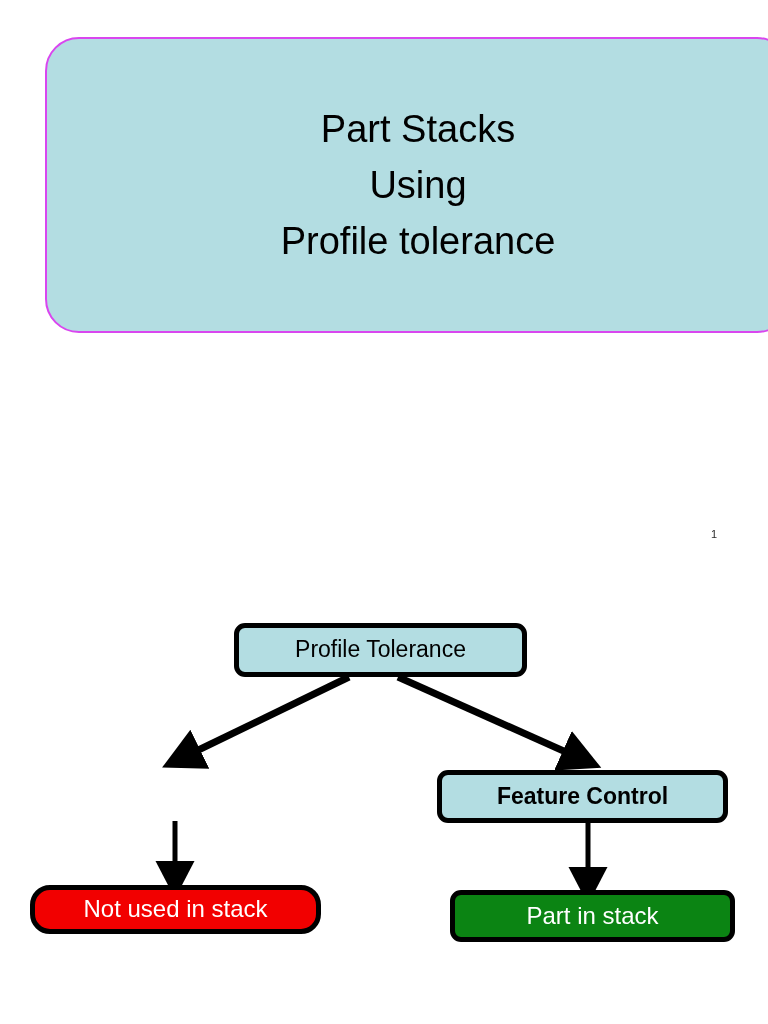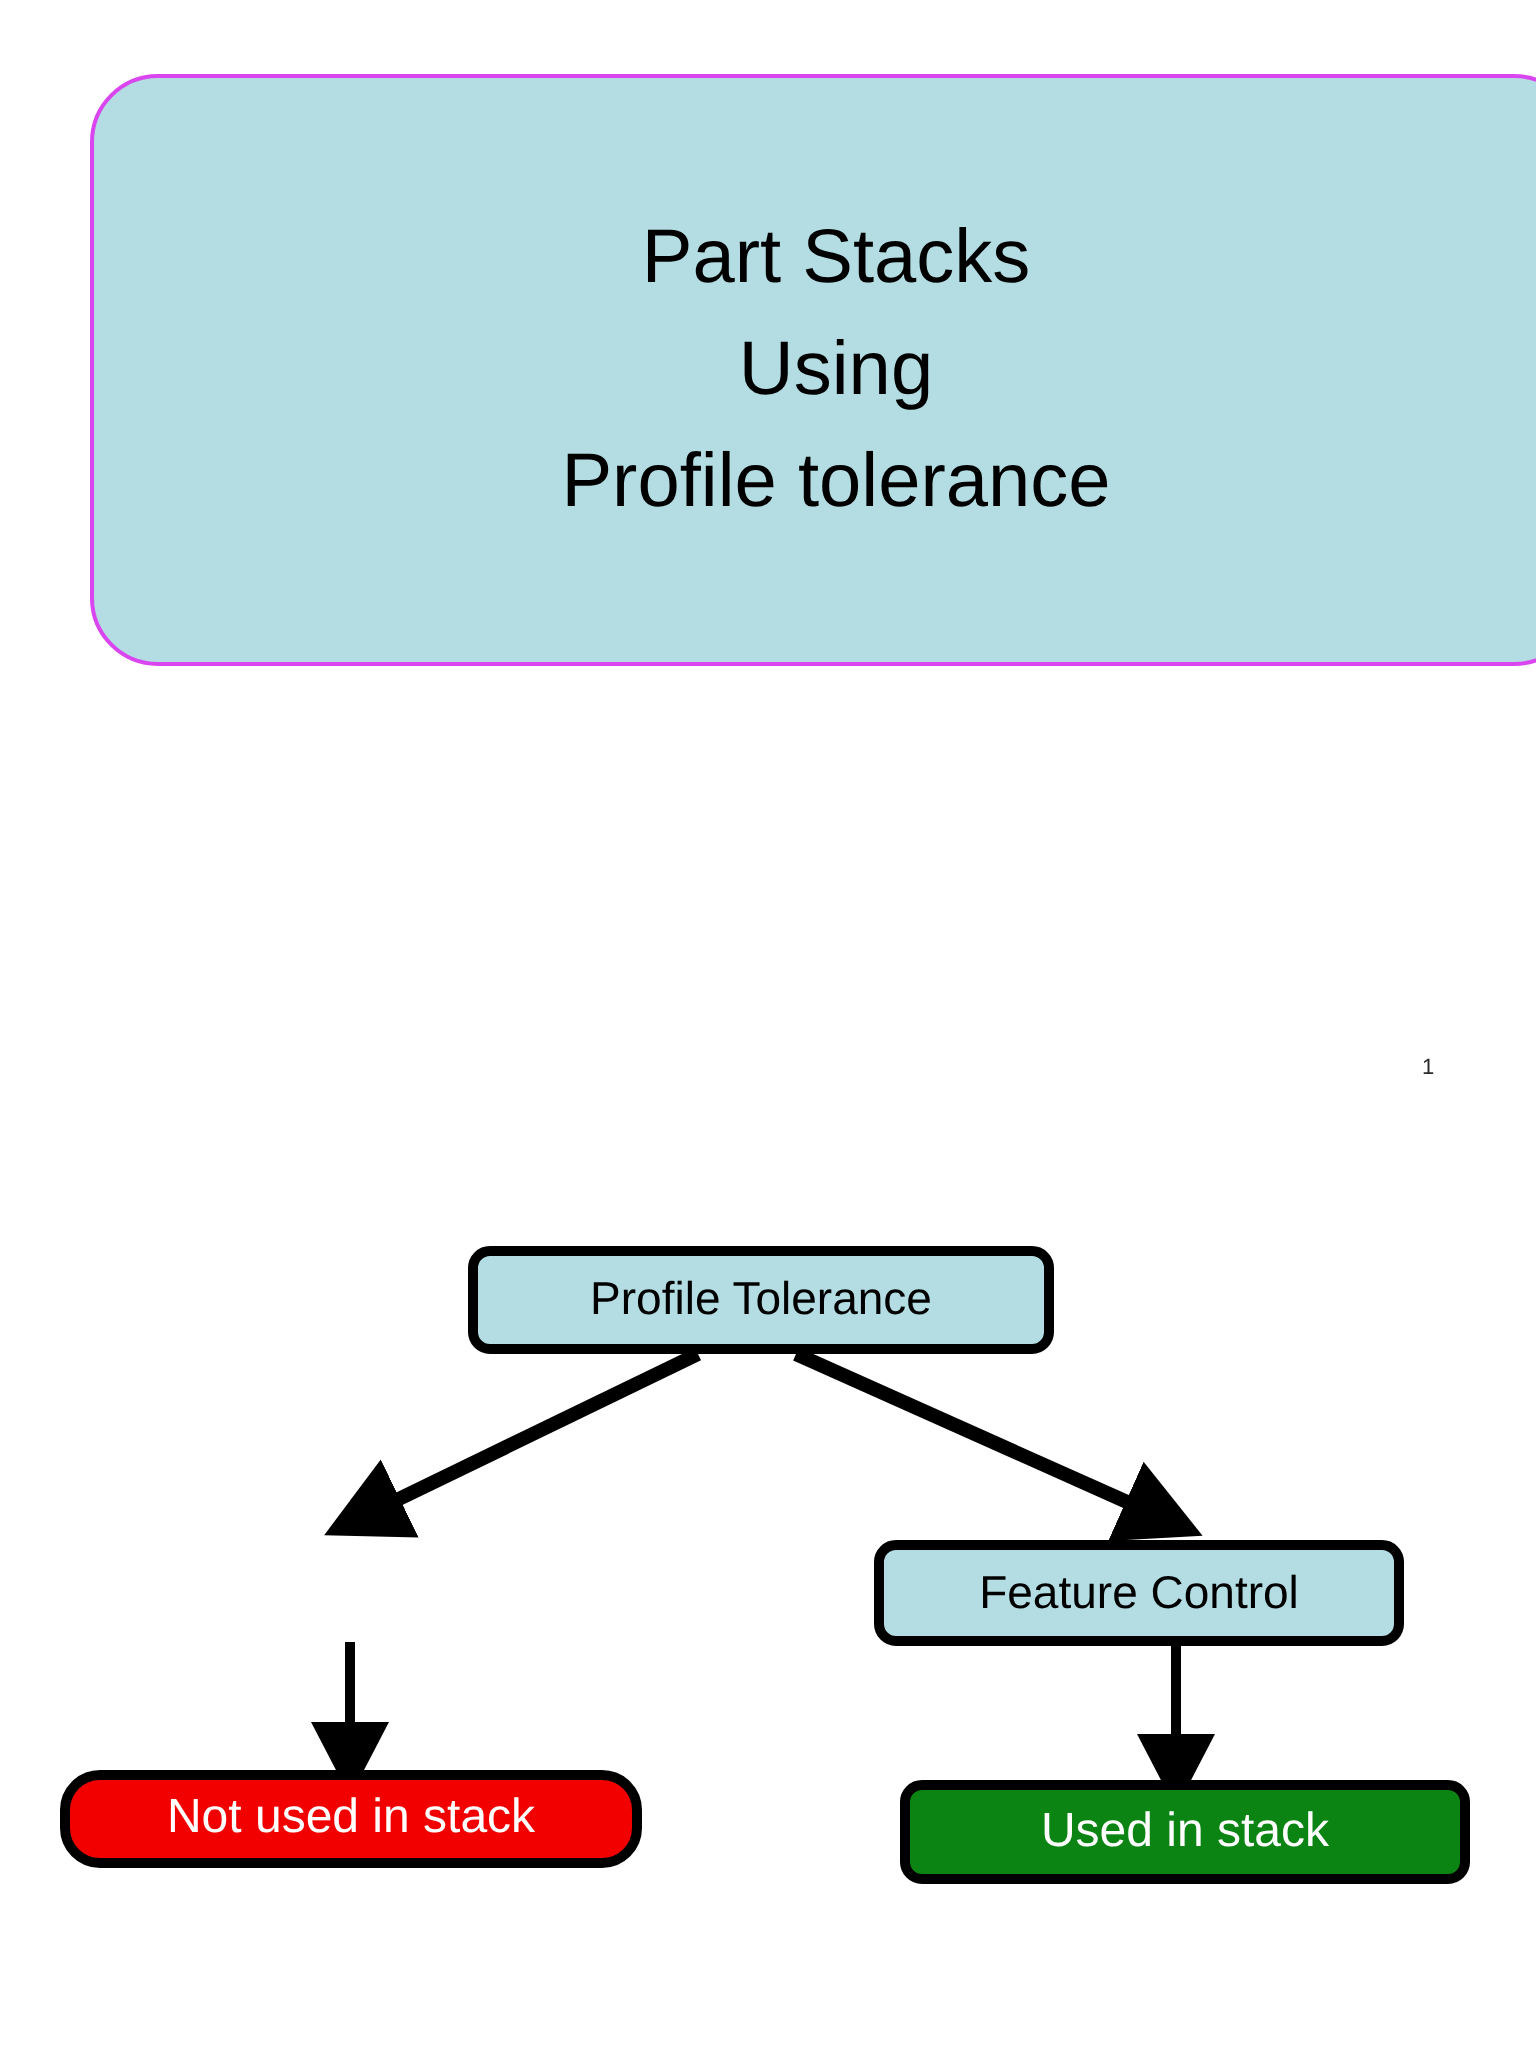--- a/index.html
+++ b/index.html
@@ -88,22 +88,23 @@
 
   #node-profile-tolerance {
     left: 234px;  top: 623px;  width: 293px; height: 54px;
     border-radius: 11px;
   }
   #node-form-control {
     left: 44px;   top: 769px;  width: 294px; height: 52px;
     border-radius: 11px;
   }
   #node-feature-control {
-    left: 437px;  top: 770px;  width: 265px; height: 53px;
+    left: 437px;  top: 770px;  width: 291px; height: 53px;
     border-radius: 11px;
+    font-weight: bold;
   }
   #node-not-used {
     left: 30px;   top: 885px;  width: 291px; height: 49px;
     border-radius: 20px;
     font-size: 24px;
   }
   #node-used {
     left: 450px;  top: 890px;  width: 285px; height: 52px;
     border-radius: 11px;
     font-size: 24px;
@@ -141,15 +142,15 @@
     <line x1="588" y1="823" x2="588" y2="882" stroke="#000000" stroke-width="5" marker-end="url(#arrowhead-small)"></line>
   </svg>
 
   <div class="node blue" id="node-profile-tolerance">Profile Tolerance</div>
 
 
   <div class="node blue" id="node-feature-control">Feature Control</div>
 
   <div class="node red" id="node-not-used">Not used in stack</div>
 
-  <div class="node green" id="node-used">Used in stack</div>
+  <div class="node green" id="node-used">Part in stack</div>
 
 </div>
 
 </body></html>

